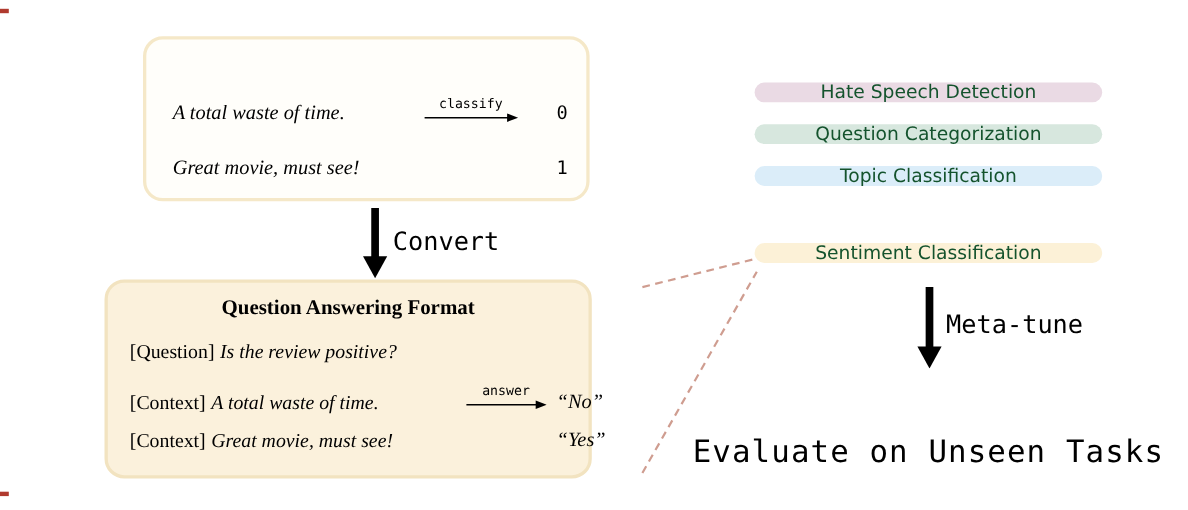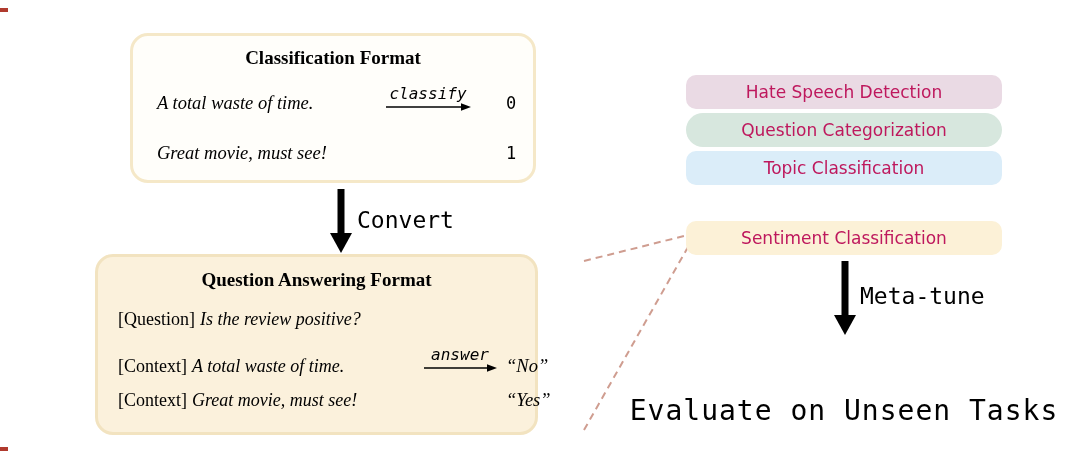--- a/index.html
+++ b/index.html
@@ -11,54 +11,53 @@
   #cls-box { left:130px; top:33px; width:406px; height:150px; background:#fffefa; border:3px solid #f5e8c8; }
   #qa-box  { left:95px;  top:254px; width:443px; height:181px; background:#fbf1dc; border:3px solid #f2e3c0; }
 
   .box-title { position:absolute; left:0; width:100%; text-align:center; font-weight:bold;
                font-size:19px; font-family:"Liberation Serif", serif; }
   .ex-text { position:absolute; font-style:italic; font-size:18.5px; white-space:nowrap; }
   .mono { font-family:"DejaVu Sans Mono", monospace; }
   .val { position:absolute; font-size:17px; }
 
   .h-arrow { position:absolute; display:flex; flex-direction:column; align-items:center; }
-  .h-arrow-label { font-size:16px; line-height:12px; margin-bottom:2px;font-style:italic; }
+  .h-arrow-label { font-size:12px; line-height:12px; margin-bottom:2px; }
 
   .qa-line { position:absolute; font-size:18px; white-space:nowrap; }
   .qa-prefix { font-style:normal; margin-right:5px; }
   .qa-it { font-style:italic; }
   .answer-val { position:absolute; font-style:italic; font-size:18.5px; }
 
   .v-arrow { position:absolute; }
   .flow-label { position:absolute; font-size:23px; white-space:nowrap; }
 
-  .pill { position:absolute; left:686px; width:316px; height:34px; border-radius:10px;
+  .pill { position:absolute; left:686px; width:316px; height:18px; border-radius:10px;
           display:flex; align-items:center; justify-content:center;
-          font-family:"DejaVu Sans", sans-serif; font-size:17px; color:#be185d; white-space:nowrap; }
+          font-family:"DejaVu Sans", sans-serif; font-size:17px; color:#14532d; white-space:nowrap; }
 
   .overlay { position:absolute; left:0; top:0; pointer-events:none; }
   .evaluate { position:absolute; left:624px; top:394px; width:440px; text-align:center;
               font-size:28px; letter-spacing:1px; white-space:nowrap; }
   .red-mark { position:absolute; left:0; width:8px; height:4px; background:#b03a2e; }
 </style>
 </head>
 <body>
 
 <div class="canvas">
 
   <div class="red-mark" style="top:8px;"></div>
   <div class="red-mark" style="top:447px;"></div>
 
   <svg class="overlay" width="1080" height="464" viewBox="0 0 1080 464">
     <line x1="584" y1="261" x2="688" y2="235" stroke="#cf9d90" stroke-width="2" stroke-dasharray="7 5"></line>
     <line x1="584" y1="430" x2="688" y2="247" stroke="#cf9d90" stroke-width="2" stroke-dasharray="7 5"></line>
   </svg>
 
   <div class="fmt-box" id="cls-box">
-    <div class="box-title" style="top:11px;">Classification Format</div>
 
     <div class="ex-text" style="left:24px; top:57px;">A total waste of time.</div>
 
     <div class="h-arrow" style="left:252px; top:52px;">
       <div class="h-arrow-label mono">classify</div>
       <svg width="86" height="10" viewBox="0 0 86 10">
         <line x1="1" y1="5" x2="77" y2="5" stroke="#000" stroke-width="1.4"></line>
         <polygon points="86,5 76,1.2 76,8.8" fill="#000"></polygon>
       </svg>
     </div>

